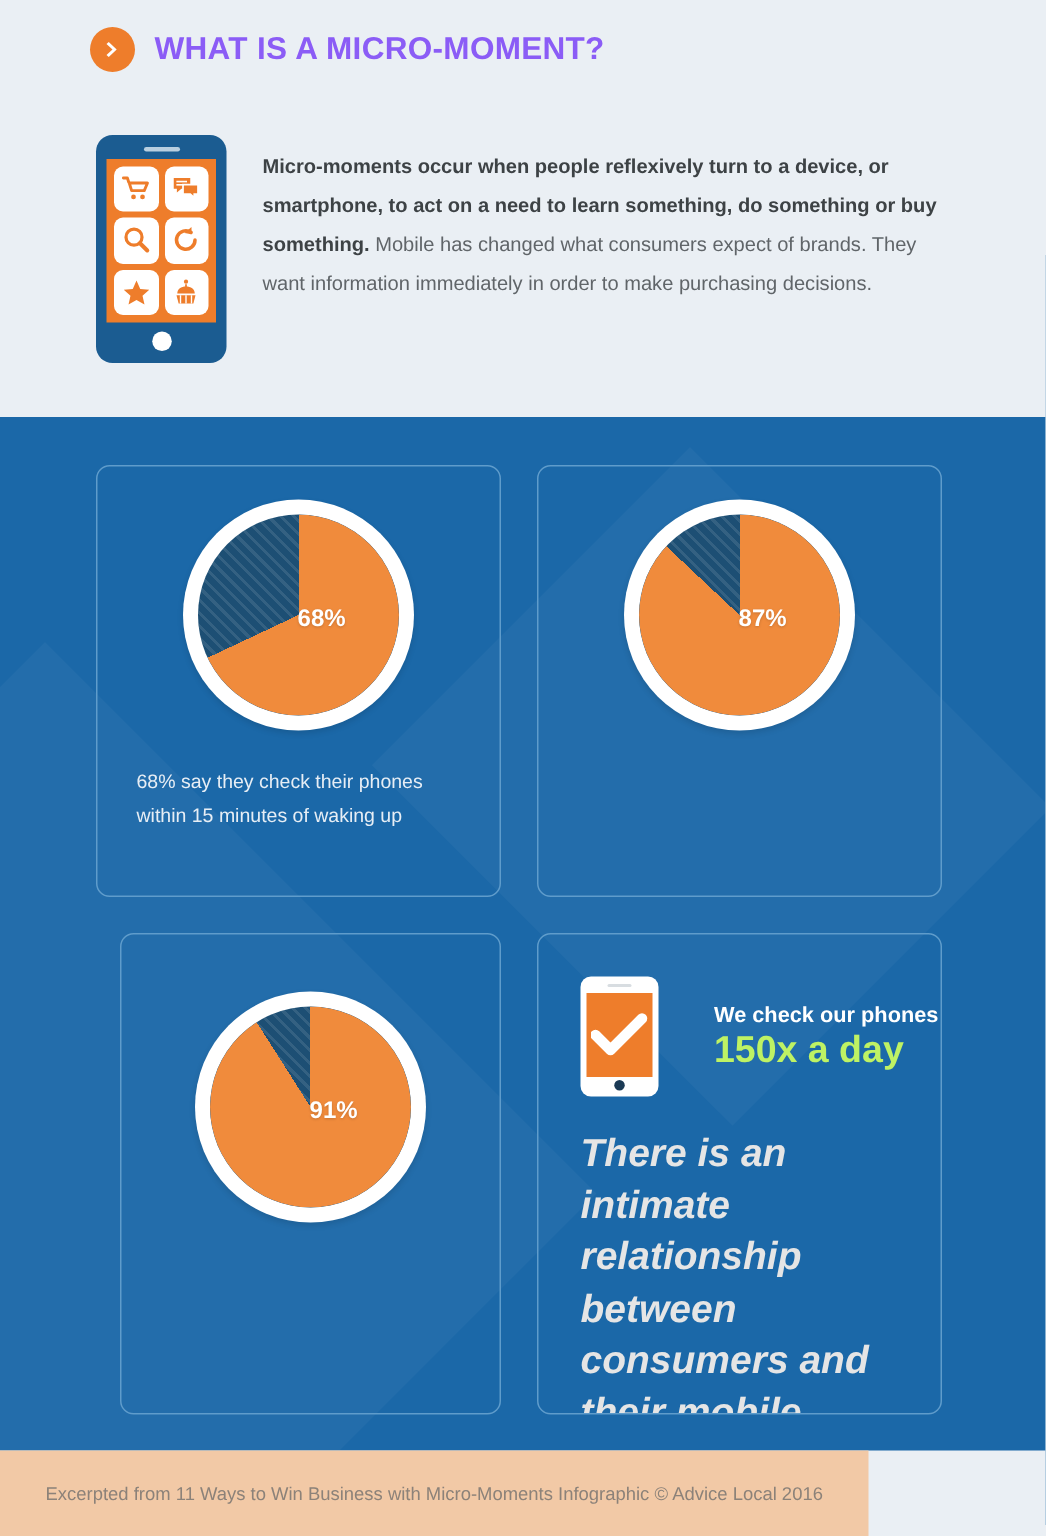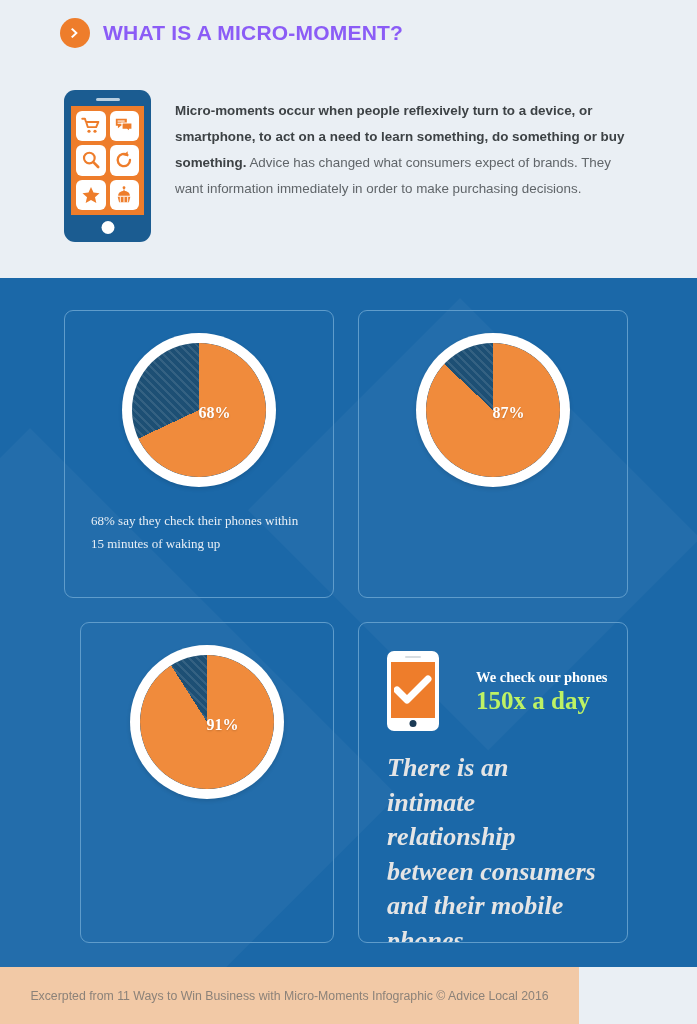--- a/index.html
+++ b/index.html
@@ -73,21 +73,20 @@
   .bg-shape {
     position:absolute; background:rgba(255,255,255,0.035);
     transform:rotate(45deg); transform-origin:top left;
     pointer-events:none;
   }
 
   .cards {
     position:absolute; left:64px; top:32px;
     display:grid; grid-template-columns:270px 270px;
     gap:24px 24px;
-    font-family:Liberation Serif, serif;
   }
   .card {
     border:1px solid #5f9ccb; border-radius:9px;
     position:relative; overflow:hidden;
   }
   .card-pie { height:288px; padding:20px 0 0 0; }
   .card-tall { height:321px; }
 
   .pie-holder {
     display:flex; justify-content:center; margin-top:2px;
@@ -234,21 +233,21 @@
               <path d="M7.6 14.2v6.6M12 14.2v6.6M16.4 14.2v6.6" stroke="#ffffff" stroke-width="1.1"></path>
             </svg>
           </div>
 
         </div>
         <div class="phone-home"></div>
       </div>
     </div>
 
     <div class="intro">
-      <b>Micro-moments occur when people reflexively turn to a device, or smartphone, to act on a need to learn something, do something or buy something.</b><span> Advice has changed what consumers expect of brands. They want information immediately in order to make purchasing decisions.</span>
+      <b>Micro-moments occur when people reflexively turn to a device, or smartphone, to act on a need to learn something, do something or buy something.</b><span> Mobile has changed what consumers expect of brands. They want information immediately in order to make purchasing decisions.</span>
     </div>
   </div>
 
   <div class="body-blue">
     <div class="bg-shape" style="left:30px;top:150px;width:520px;height:420px;"></div>
     <div class="bg-shape" style="left:460px;top:20px;width:340px;height:300px;"></div>
 
     <div class="cards">
 
       <div class="card card-pie">
@@ -269,21 +268,21 @@
           <div class="pie">
             <div class="pie-inner">
               <div class="pie-stripes"></div>
               <div class="pie-slice" style="background:conic-gradient(#f08b3c 0deg 313.2deg, transparent 313.2deg 360deg);"></div>
             </div>
             <span class="pie-label">87%</span>
           </div>
         </div>
       </div>
 
-      <div class="card card-tall" style="padding-top:20px;margin-left:16px;">
+      <div class="card card-tall" style="padding-top:36px;margin-left:16px;">
         <div class="pie-holder">
           <div class="pie">
             <div class="pie-inner">
               <div class="pie-stripes"></div>
               <div class="pie-slice" style="background:conic-gradient(#f08b3c 0deg 327.6deg, transparent 327.6deg 360deg);"></div>
             </div>
             <span class="pie-label">91%</span>
           </div>
         </div>
       </div>

